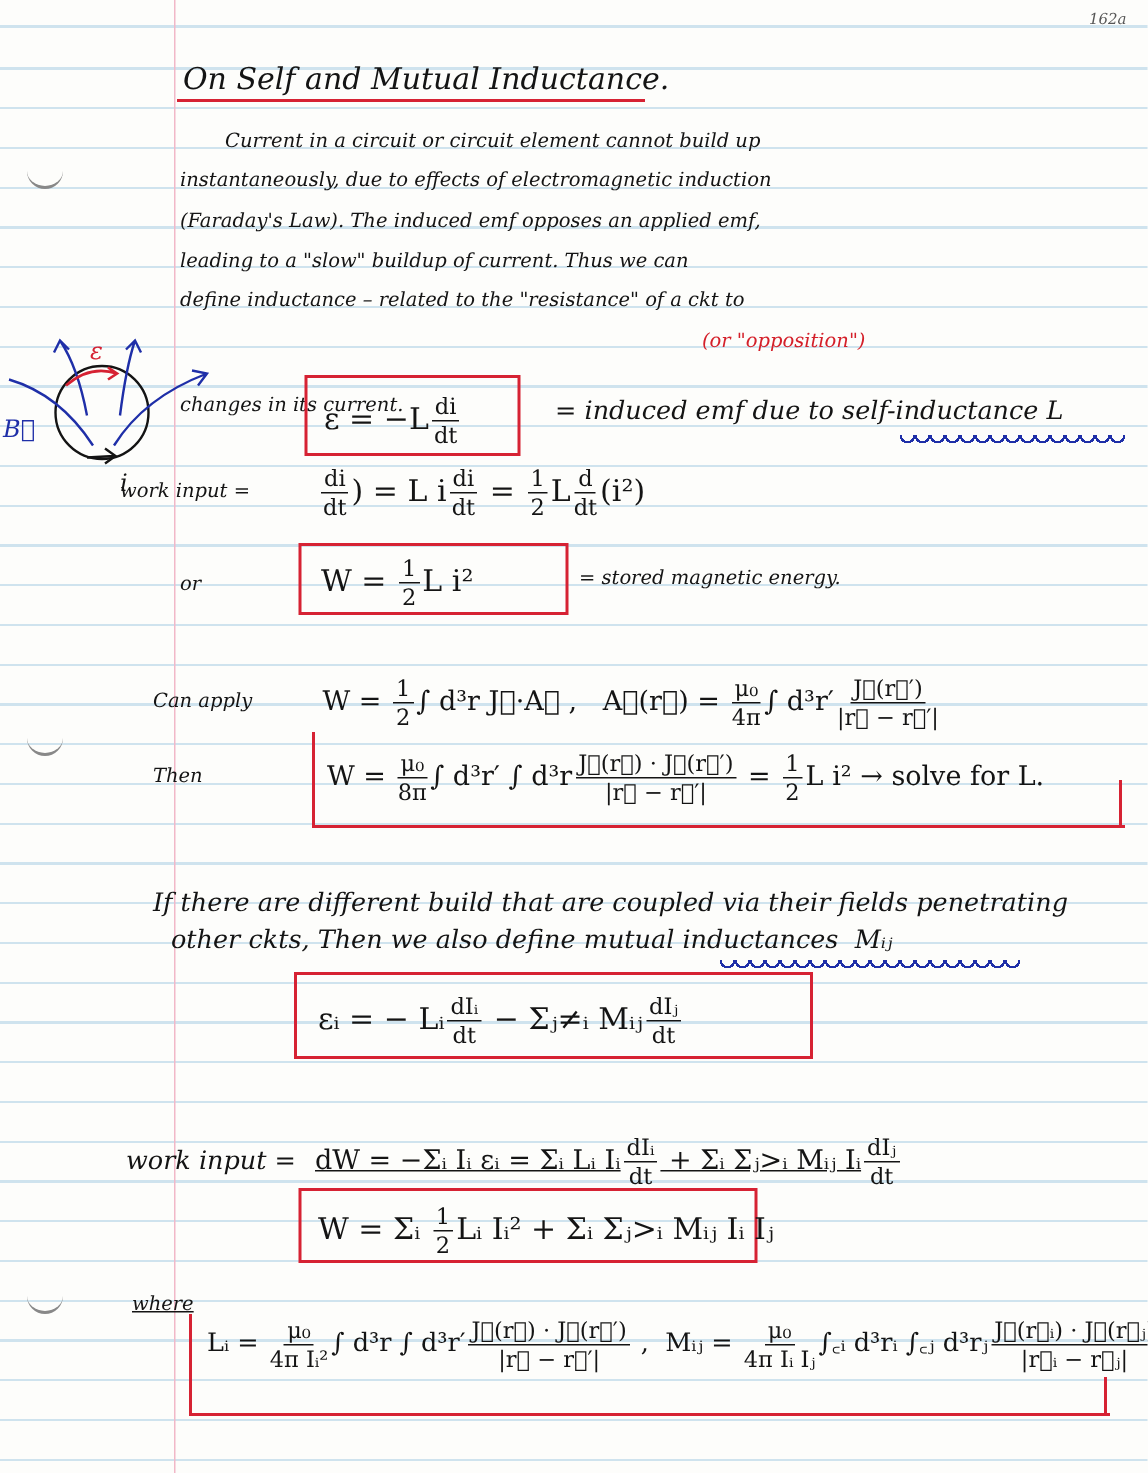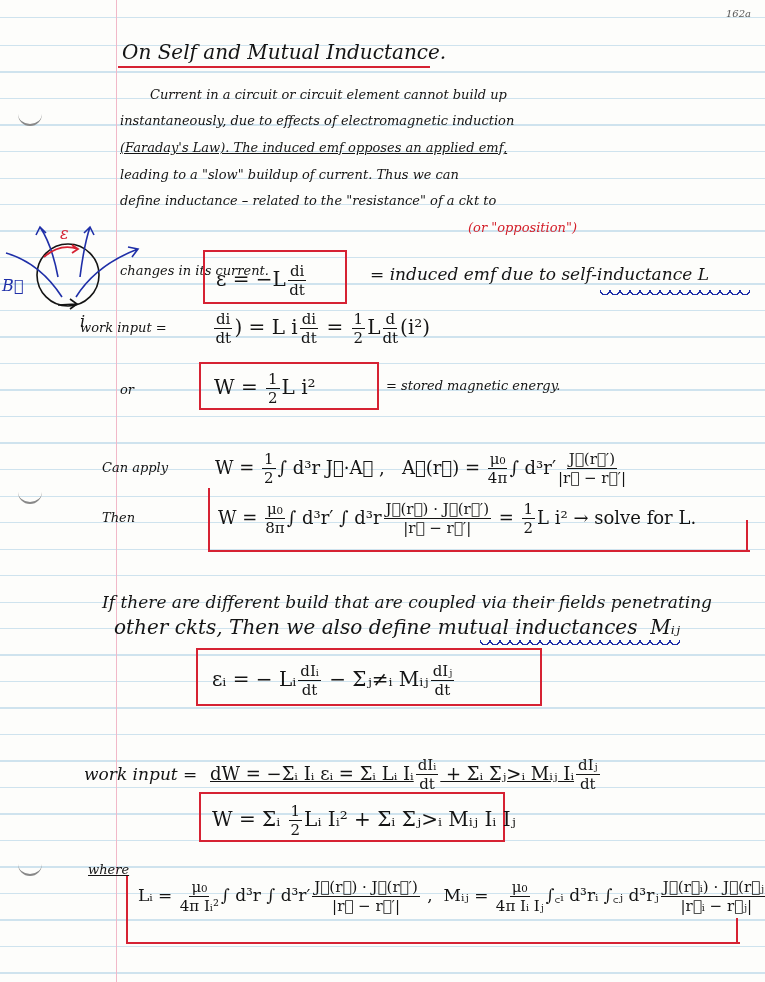--- a/index.html
+++ b/index.html
@@ -35,21 +35,21 @@
 <div class="hole" style="top:862px"></div>
 
 <div class="page-no">162a</div>
 
 <div class="t" style="left:122px; top:40px; font-size:20px;">On Self and Mutual Inductance.</div>
 <div class="title-underline" style="left:118px; top:66px; width:312px;"></div>
 
 <div>
   <div class="t" style="left:150px; top:83px;">Current in a circuit  or  circuit element  cannot build up</div>
   <div class="t" style="left:120px; top:109px;">instantaneously,  due  to  effects  of  electromagnetic  induction</div>
-  <div class="t" style="left:120px; top:136px;text-decoration:underline;">(Faraday's Law).   The  induced emf  opposes an applied emf,</div>
+  <div class="t" style="left:120px; top:136px;">(Faraday's Law).   The  induced emf  opposes an applied emf,</div>
   <div class="t" style="left:120px; top:163px;">leading   to  a  "slow"  buildup  of  current.   Thus we can</div>
   <div class="t" style="left:120px; top:189px;">define  inductance  –  related  to the "resistance" of a  ckt to</div>
   <div class="t" style="left:120px; top:216px;margin-top:43px;">changes  in  its  current.</div>
   <div class="t red" style="left:468px; top:216px;">(or "opposition")</div>
 </div>
 
 <svg class="diagram" viewBox="0 0 140 130">
   <circle cx="68" cy="70" r="31" fill="none" stroke="#141414" stroke-width="1.6"></circle>
   <path d="M58 100 L76 99 M70 94 L77 99 L70 104" fill="none" stroke="#141414" stroke-width="1.6"></path>
   <path d="M6 48 Q40 58 62 92" fill="none" stroke="#1f2fa8" stroke-width="1.6"></path>
@@ -125,21 +125,21 @@
     </span><span>∫ d³r′ ∫ d³r</span><span class="frac">
       <span class="num">J⃗(r⃗) · J⃗(r⃗′)</span>
       <span>|r⃗ − r⃗′|</span>
     </span><span> = </span><span class="frac">
       <span class="num">1</span>
       <span>2</span>
     </span><span>L i²  →  solve for L.</span>
 </div>
 
 <div class="t" style="left:102px; top:590px; font-size:17px;">If there are different  build  that are  coupled via their fields penetrating</div>
-<div class="t" style="left:114px; top:615px; font-size:20px;">
+<div class="t" style="left:114px; top:615px; font-size:17px;">
   <span>other ckts,   Then we   also   define </span><span>mutual inductances</span>&nbsp;&nbsp;<span>Mᵢⱼ</span>
 </div>
 <div class="wavy" style="left:480px; top:640px; width:200px;"></div>
 
 <div class="box" style="left:196px; top:648px; width:342px; height:54px;"></div>
 <div class="m" style="left:212px; top:662px;">
   <span>εᵢ  =  − Lᵢ</span><span class="frac">
       <span class="num">dIᵢ</span>
       <span>dt</span>
     </span><span> −  Σⱼ≠ᵢ  Mᵢⱼ</span><span class="frac">

